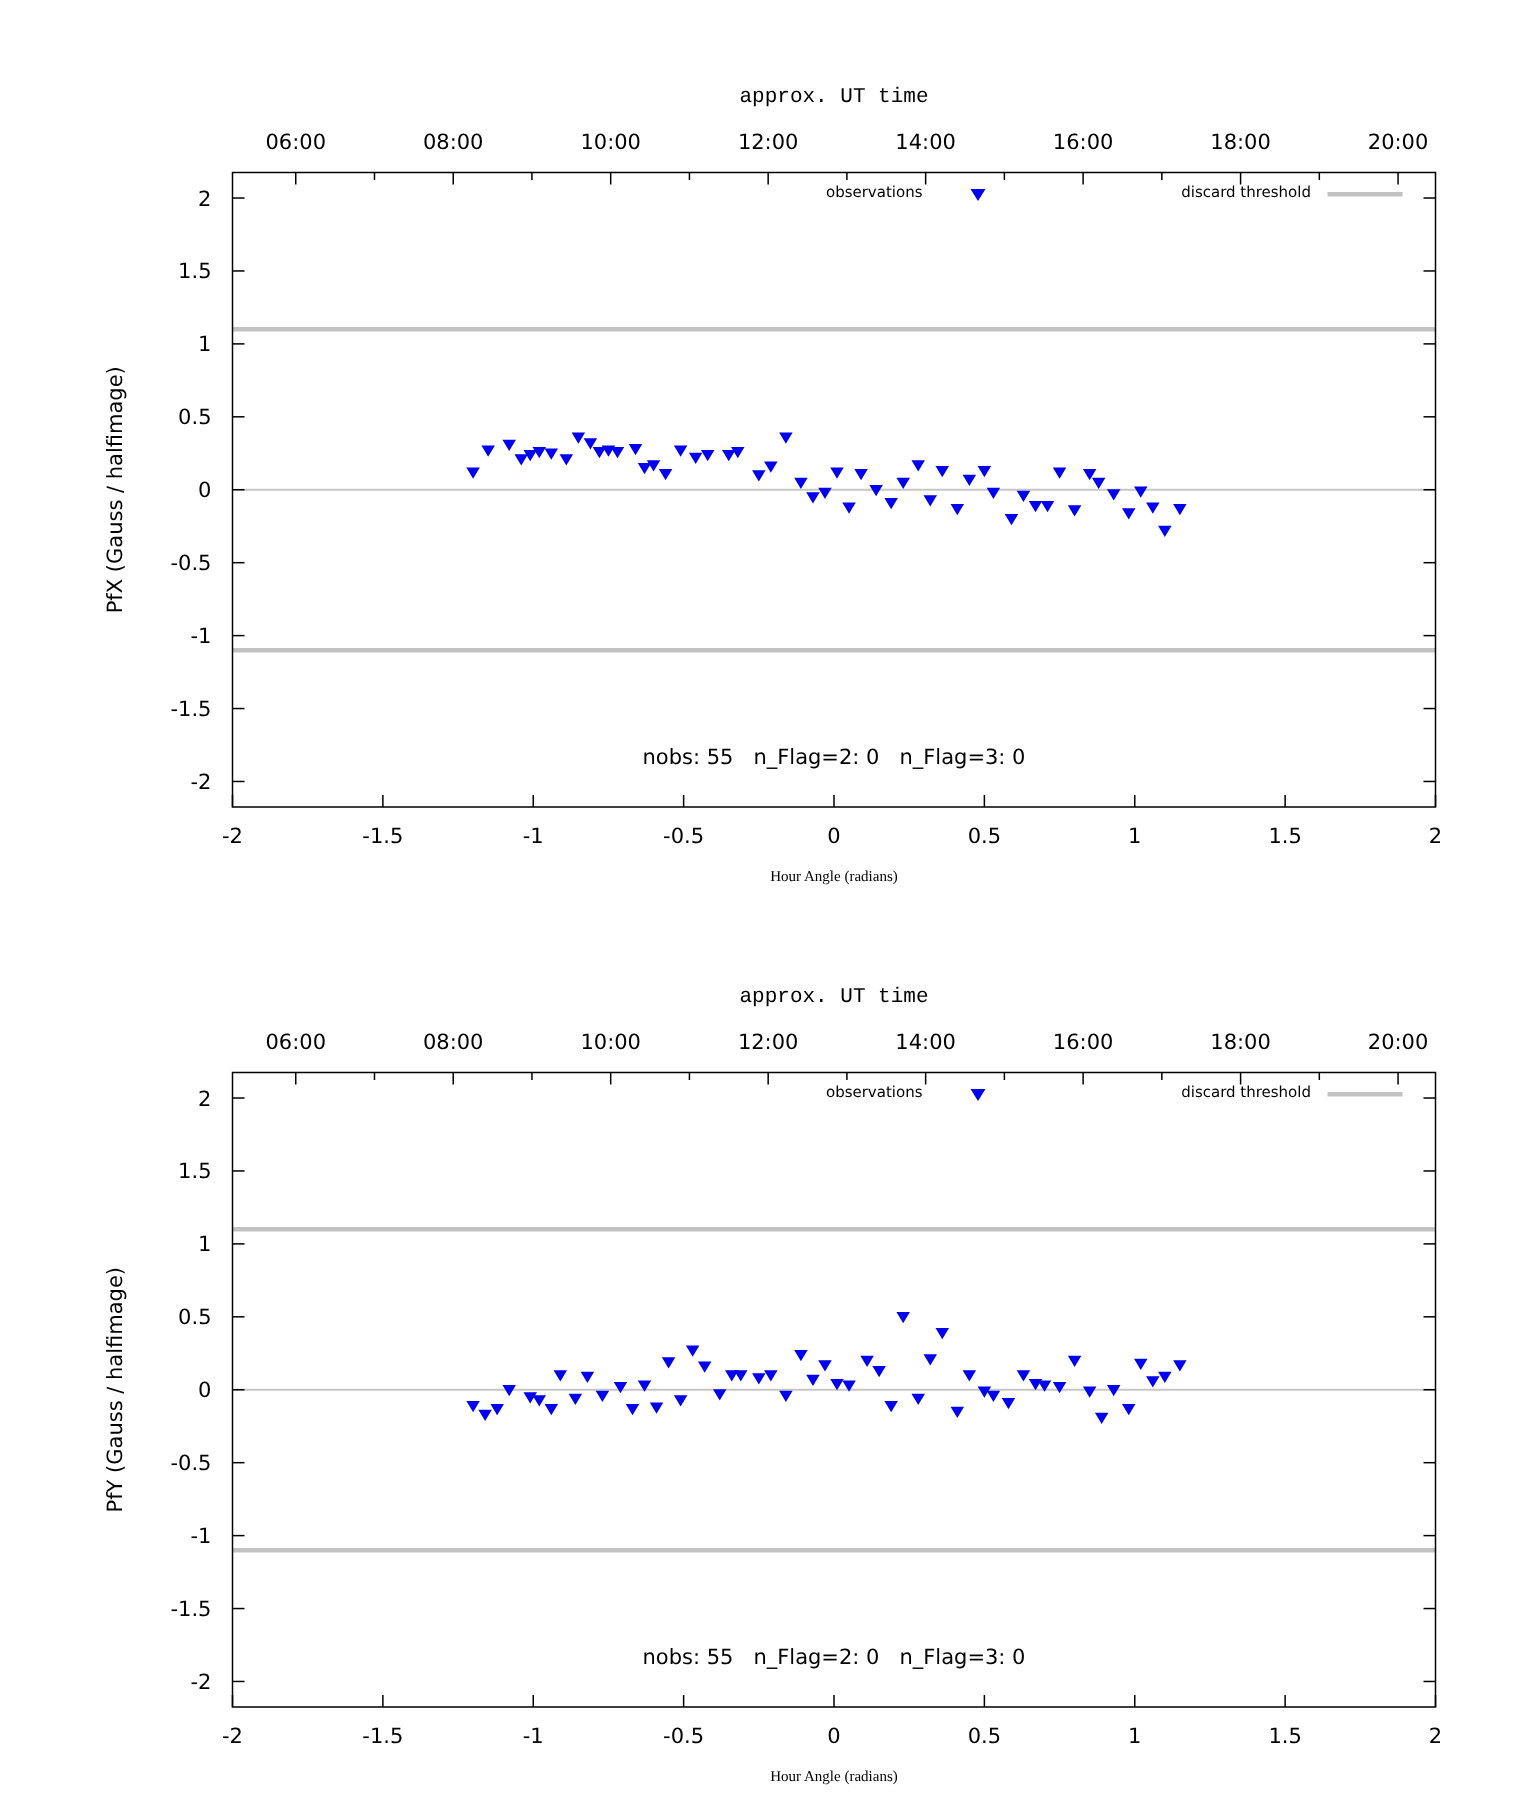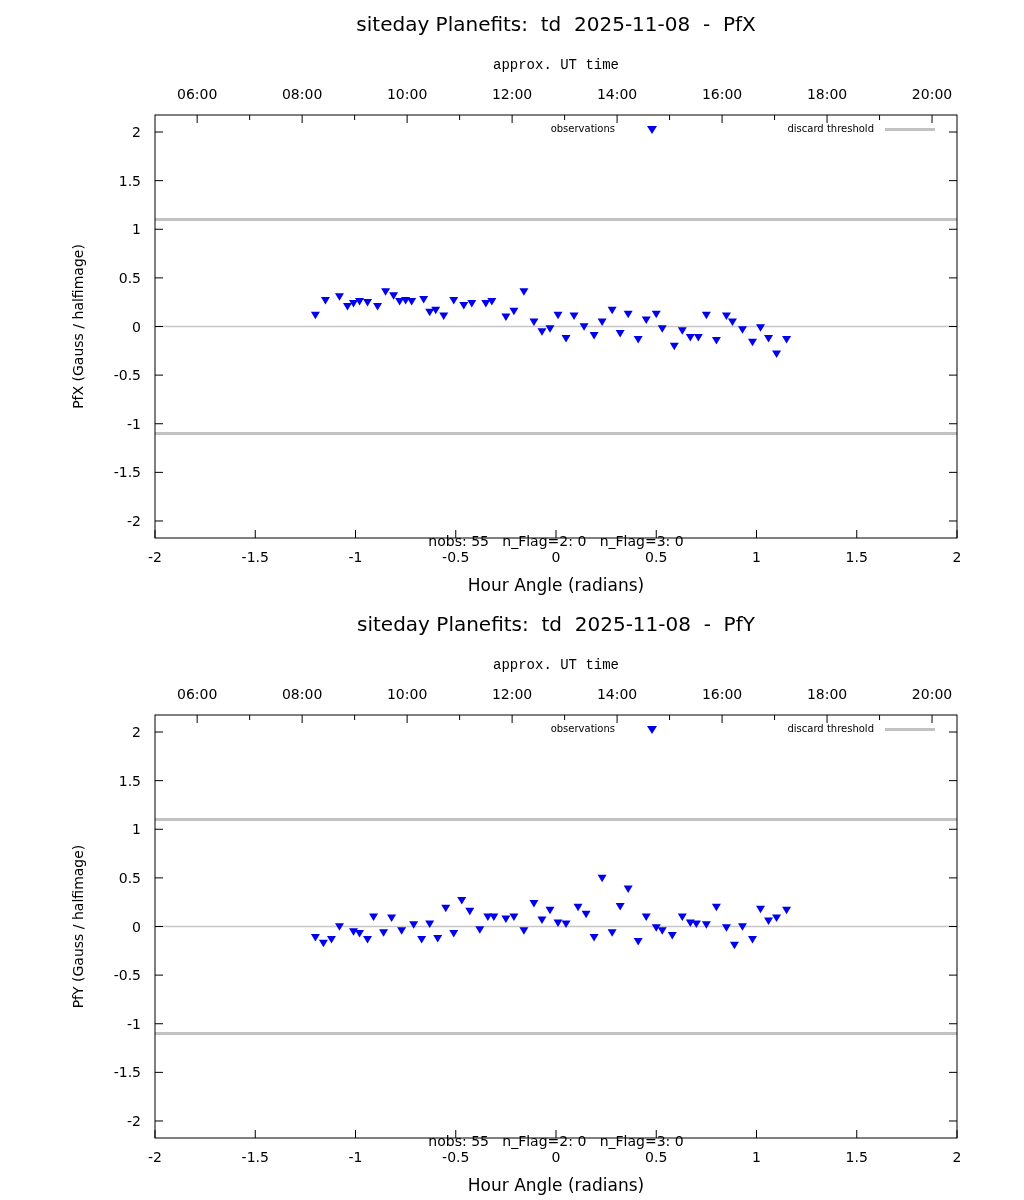--- a/index.html
+++ b/index.html
@@ -9,22 +9,22 @@
   .chart[data-chart="0"]{top:0;}
   .chart[data-chart="1"]{top:600px;}
   .plot-svg{position:absolute;left:0;top:0;width:1024px;height:600px;}
   .chart-title{position:absolute;left:155px;top:11px;width:802px;text-align:center;
                font-size:20px;line-height:26px;white-space:pre;}
   .top-axis-label{position:absolute;left:155px;top:56px;width:802px;text-align:center;
                   font-size:14px;line-height:18px;font-family:Liberation Mono, monospace;}
   .y-axis-label{position:absolute;left:-122px;top:317px;width:400px;height:19px;text-align:center;
                 font-size:14px;line-height:19px;transform:rotate(-90deg);}
   .x-axis-label{position:absolute;left:155px;top:576px;width:802px;text-align:center;
-                font-size:17px;line-height:18px;}
-  .annotation{position:absolute;left:155px;top:532px;width:802px;text-align:center;
+                font-size:10px;line-height:18px;font-family:Liberation Serif, serif;}
+  .annotation{position:absolute;left:155px;top:496px;width:802px;text-align:center;
               font-size:14px;line-height:18px;white-space:pre;}
   .legend-label-obs{position:absolute;left:465px;top:119px;width:150px;text-align:right;
                     font-size:10px;line-height:20px;}
   .legend-label-thr{position:absolute;left:724px;top:119px;width:150px;text-align:right;
                     font-size:10px;line-height:20px;}
   .legend-marker{position:absolute;left:647px;top:126px;width:0;height:0;
                  border-left:5px solid transparent;border-right:5px solid transparent;
                  border-top:8px solid #0000ee;}
   .legend-line{position:absolute;left:885px;top:128px;width:50px;height:3px;background:#c2c2c2;}
 </style>
@@ -156,21 +156,20 @@
         <path d="M 711.9 336.9137931034483 L 720.9 336.9137931034483 L 716.4 344.4137931034483 Z" fill="#0000ee"></path>
         <path d="M 721.9250000000001 312.6034482758621 L 730.9250000000001 312.6034482758621 L 726.4250000000001 320.1034482758621 Z" fill="#0000ee"></path>
         <path d="M 727.9399999999999 318.4379310344828 L 736.9399999999999 318.4379310344828 L 732.4399999999999 325.9379310344828 Z" fill="#0000ee"></path>
         <path d="M 737.965 326.21724137931034 L 746.965 326.21724137931034 L 742.465 333.71724137931034 Z" fill="#0000ee"></path>
         <path d="M 747.99 338.8586206896552 L 756.99 338.8586206896552 L 752.49 346.3586206896552 Z" fill="#0000ee"></path>
         <path d="M 756.01 324.27241379310345 L 765.01 324.27241379310345 L 760.51 331.77241379310345 Z" fill="#0000ee"></path>
         <path d="M 764.03 334.96896551724143 L 773.03 334.96896551724143 L 768.53 342.46896551724143 Z" fill="#0000ee"></path>
         <path d="M 772.0500000000001 350.52758620689656 L 781.0500000000001 350.52758620689656 L 776.5500000000001 358.02758620689656 Z" fill="#0000ee"></path>
         <path d="M 782.0749999999999 335.9413793103448 L 791.0749999999999 335.9413793103448 L 786.5749999999999 343.4413793103448 Z" fill="#0000ee"></path>
       </svg>
-    <div class="chart-title">siteday Planefits:  td  2025-11-08  -  PfX</div>
     <div class="top-axis-label">approx. UT time</div>
     <div class="y-axis-label">PfX (Gauss / halfimage)</div>
     <div class="legend-label-obs">observations</div>
     <div class="legend-marker"></div>
     <div class="legend-label-thr">discard threshold</div>
     <div class="legend-line"></div>
     <div class="annotation">nobs: 55   n_Flag=2: 0   n_Flag=3: 0</div>
     <div class="x-axis-label">Hour Angle (radians)</div>
   </section>
 
@@ -297,21 +296,20 @@
         <path d="M 711.9 303.85172413793106 L 720.9 303.85172413793106 L 716.4 311.35172413793106 Z" fill="#0000ee"></path>
         <path d="M 721.9250000000001 324.27241379310345 L 730.9250000000001 324.27241379310345 L 726.4250000000001 331.77241379310345 Z" fill="#0000ee"></path>
         <path d="M 729.945 341.7758620689655 L 738.945 341.7758620689655 L 734.445 349.2758620689655 Z" fill="#0000ee"></path>
         <path d="M 737.965 323.3 L 746.965 323.3 L 742.465 330.8 Z" fill="#0000ee"></path>
         <path d="M 747.99 335.9413793103448 L 756.99 335.9413793103448 L 752.49 343.4413793103448 Z" fill="#0000ee"></path>
         <path d="M 756.01 305.79655172413794 L 765.01 305.79655172413794 L 760.51 313.29655172413794 Z" fill="#0000ee"></path>
         <path d="M 764.03 317.4655172413793 L 773.03 317.4655172413793 L 768.53 324.9655172413793 Z" fill="#0000ee"></path>
         <path d="M 772.0500000000001 314.548275862069 L 781.0500000000001 314.548275862069 L 776.5500000000001 322.048275862069 Z" fill="#0000ee"></path>
         <path d="M 782.0749999999999 306.7689655172414 L 791.0749999999999 306.7689655172414 L 786.5749999999999 314.2689655172414 Z" fill="#0000ee"></path>
       </svg>
-    <div class="chart-title">siteday Planefits:  td  2025-11-08  -  PfY</div>
     <div class="top-axis-label">approx. UT time</div>
     <div class="y-axis-label">PfY (Gauss / halfimage)</div>
     <div class="legend-label-obs">observations</div>
     <div class="legend-marker"></div>
     <div class="legend-label-thr">discard threshold</div>
     <div class="legend-line"></div>
     <div class="annotation">nobs: 55   n_Flag=2: 0   n_Flag=3: 0</div>
     <div class="x-axis-label">Hour Angle (radians)</div>
   </section>
 

